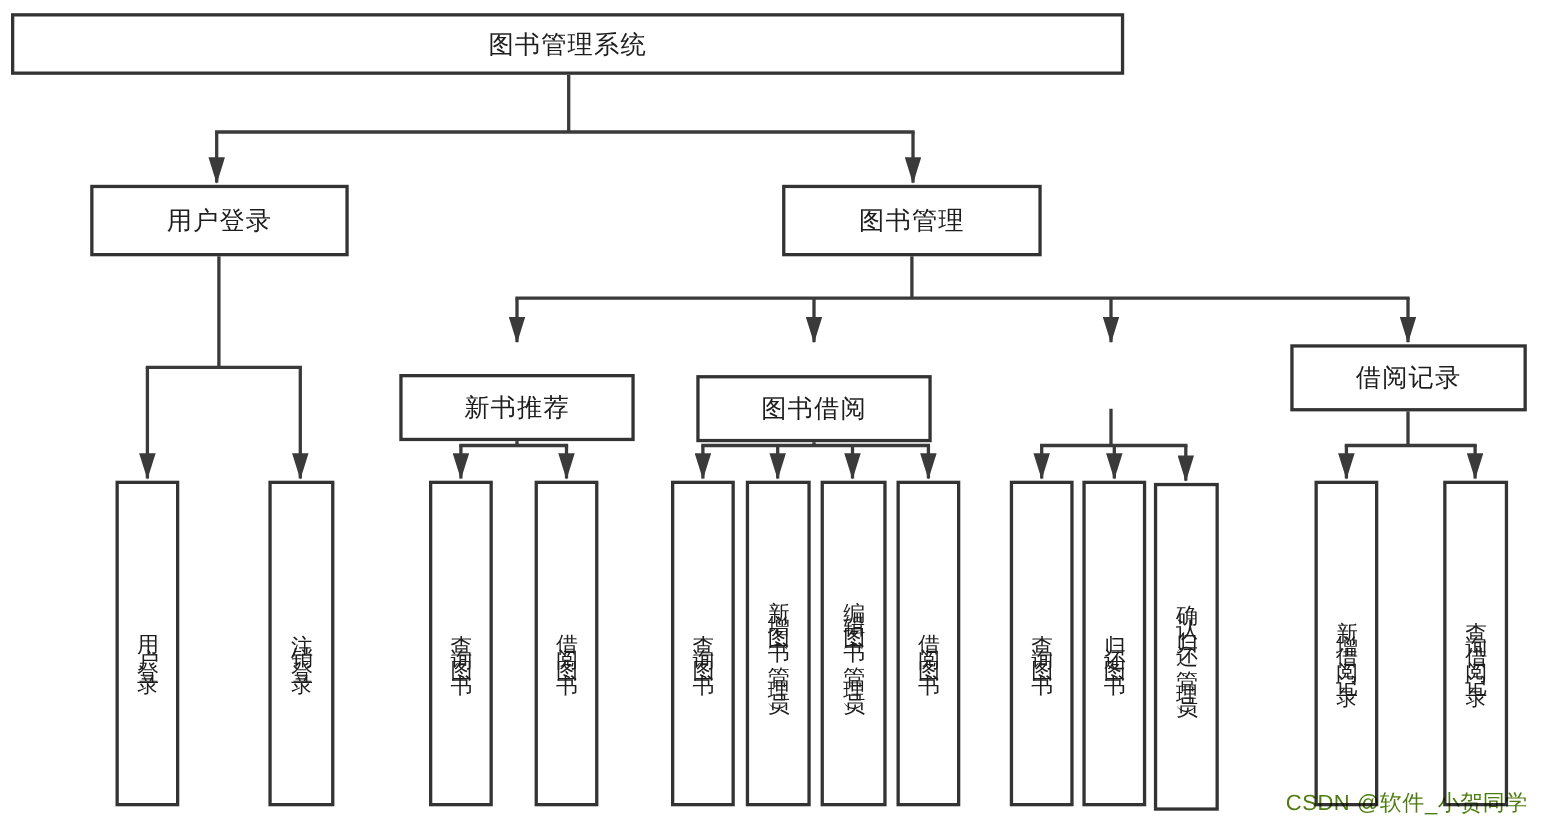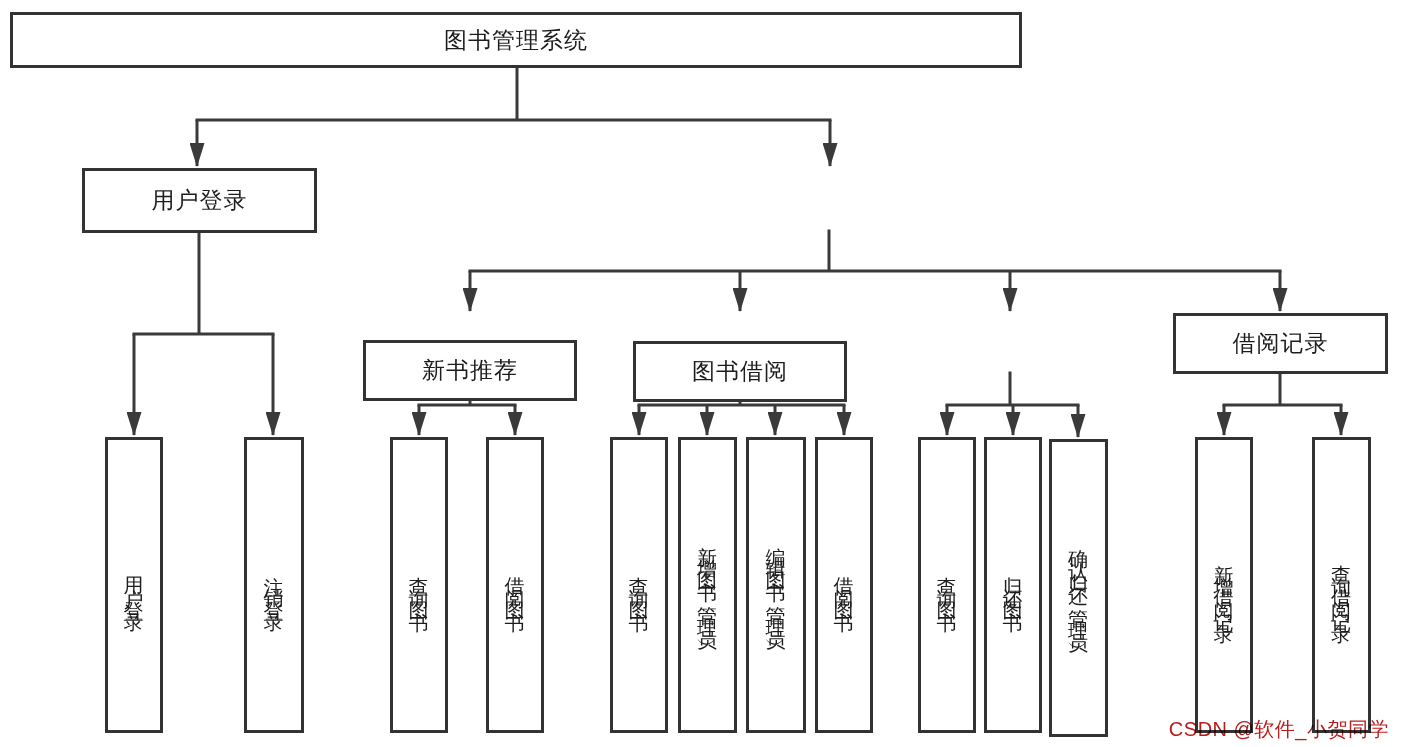--- a/index.html
+++ b/index.html
@@ -40,21 +40,21 @@
     font-size: 20px;
     letter-spacing: 12px;
     line-height: 1;
   }
   .watermark {
     position: absolute;
     right: 16px;
     bottom: 4px;
     font-size: 20px;
     letter-spacing: 0.5px;
-    color: #b91c1c;
+    color: #4d7c0f;
     mix-blend-mode: multiply;
     z-index: 3;
     white-space: nowrap;
   }
 </style>
 </head>
 <body>
 
 <div class="stage">
 
@@ -95,20 +95,23 @@
       <line x1="1341" y1="405" x2="1341" y2="435"></line>
     </g>
   </svg>
 
   <div class="node h" style="left:10px; top:12px; width:1012px; height:56px;">
     <span>图书管理系统</span>
   </div>
 
   <div class="node h" style="left:82px; top:168px; width:235px; height:65px;">
     <span>用户登录</span>
+  </div>
+  <div class="node h" style="left:711px; top:168px; width:236px; height:65px;">
+    <span>图书管理</span>
   </div>
 
   <div class="node h" style="left:363px; top:313px; width:214px; height:61px;margin-top:27px;">
     <span>新书推荐</span>
   </div>
   <div class="node h" style="left:633px; top:313px; width:214px; height:61px;margin-top:28px;">
     <span>图书借阅</span>
   </div>
   <div class="node h" style="left:1173px; top:313px; width:215px; height:61px;">
     <span>借阅记录</span>

